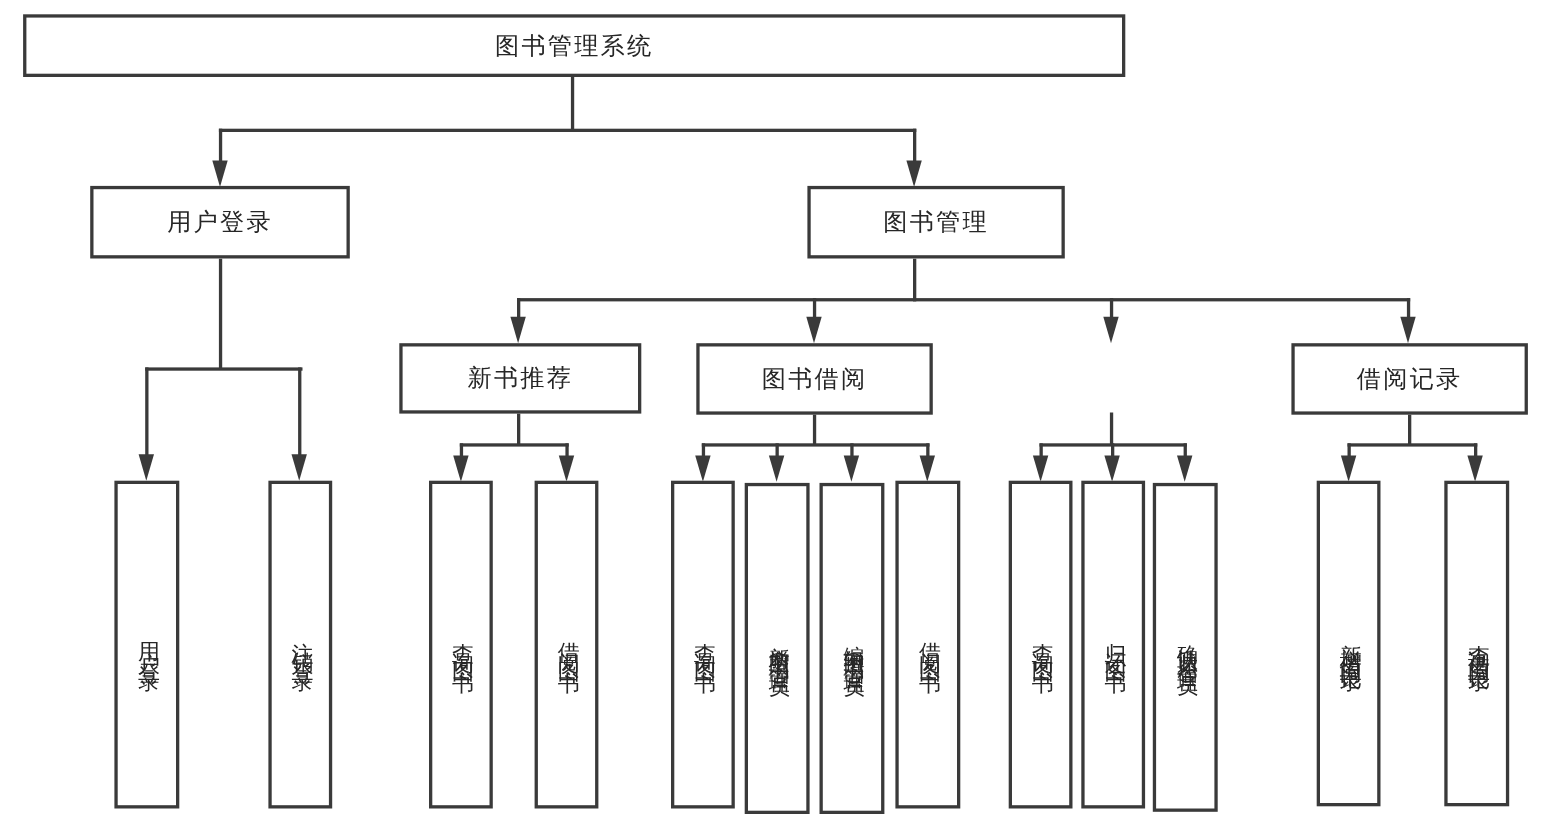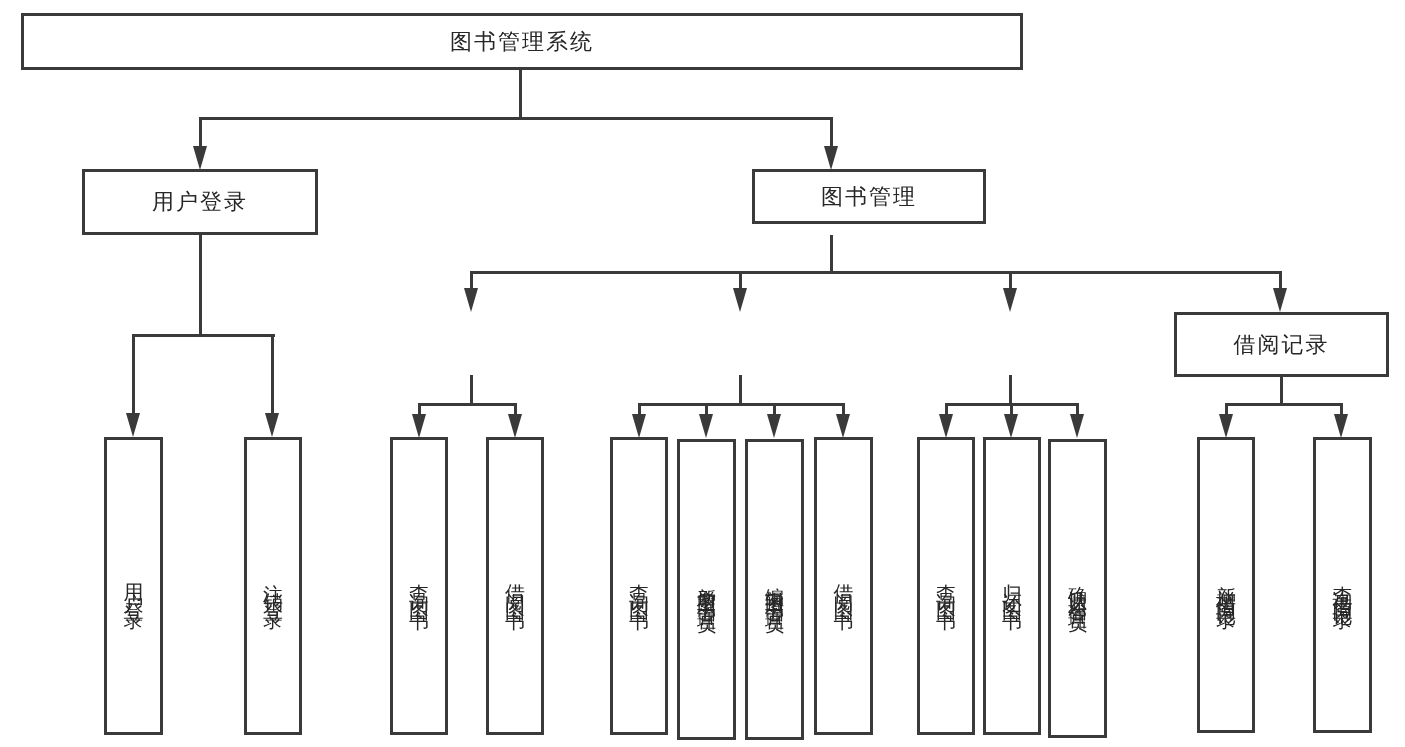--- a/index.html
+++ b/index.html
@@ -2,21 +2,21 @@
 <html style="--line: #3a3a3a; --text: #262626; --bg: #ffffff; --watermark: #a9a9a9;"><head>
 <meta charset="utf-8">
 <style>
   html,body{margin:0;padding:0;background:#fff;}
   *{box-sizing:border-box;}
   #canvas{
     position:relative;
     width:1405px;height:747px;
     background:#fff;
     overflow:hidden;
-    font-family:Liberation Serif, serif;
+    font-family:Liberation Mono, monospace;
   }
   
   .bx{
     position:absolute;
     background:#fff;
     border:3px solid var(--line,#3a3a3a);
     display:flex;align-items:center;justify-content:center;
   }
   
   .hl{
@@ -120,24 +120,30 @@
   <div class="ar" style="left:1219px;top:414px"></div>
   <div class="ar" style="left:1334px;top:414px"></div>
 
   <div class="bx" style="left:21px;top:13px;width:1002px;height:57px">
     <span class="hl">图书管理系统</span>
   </div>
 
   <div class="bx" style="left:82px;top:169px;width:236px;height:66px">
     <span class="hl">用户登录</span>
   </div>
-  <div class="bx" style="left:752px;top:169px;width:234px;height:55px">
+  <div class="bx" style="left:734px;top:169px;width:234px;height:66px">
     <span class="hl">图书管理</span>
   </div>
 
+  <div class="bx" style="left:363px;top:312px;width:220px;height:64px">
+    <span class="hl">新书推荐</span>
+  </div>
+  <div class="bx" style="left:633px;top:312px;width:215px;height:65px">
+    <span class="hl">图书借阅</span>
+  </div>
   <div class="bx" style="left:1174px;top:312px;width:215px;height:65px">
     <span class="hl">借阅记录</span>
   </div>
 
   <div class="bx" style="left:104px;top:437px;width:59px;height:298px">
     <span class="vl">用户登录</span>
   </div>
   <div class="bx" style="left:244px;top:437px;width:58px;height:298px">
     <span class="vl">注销登录</span>
   </div>

